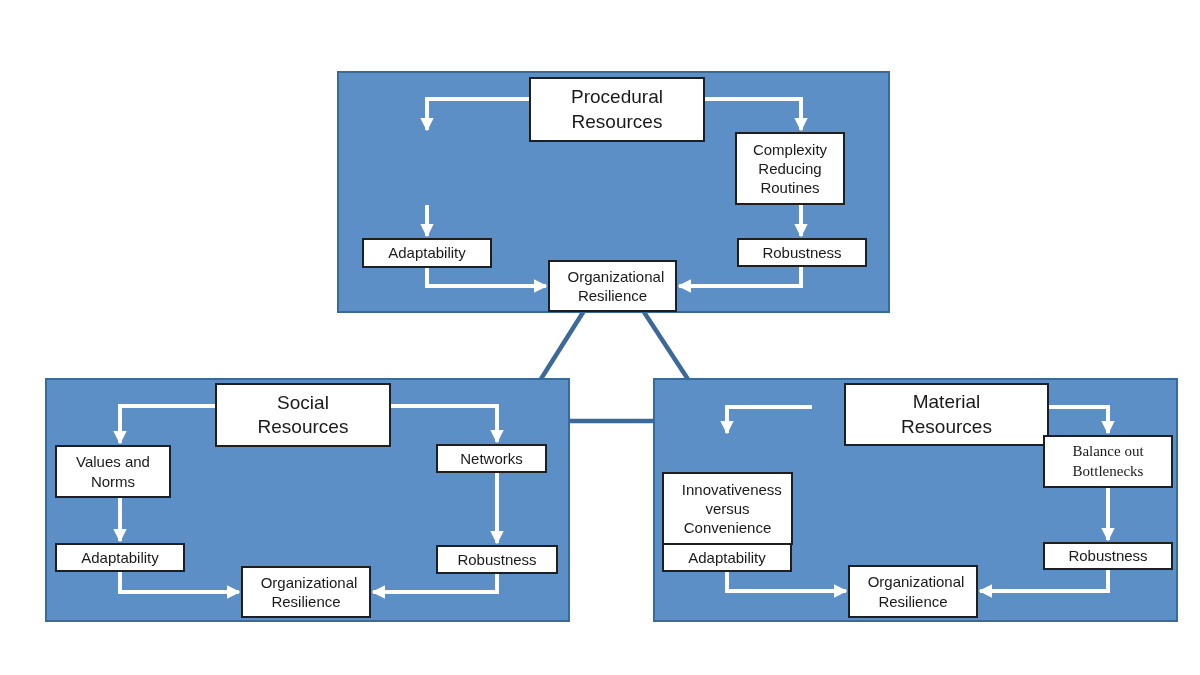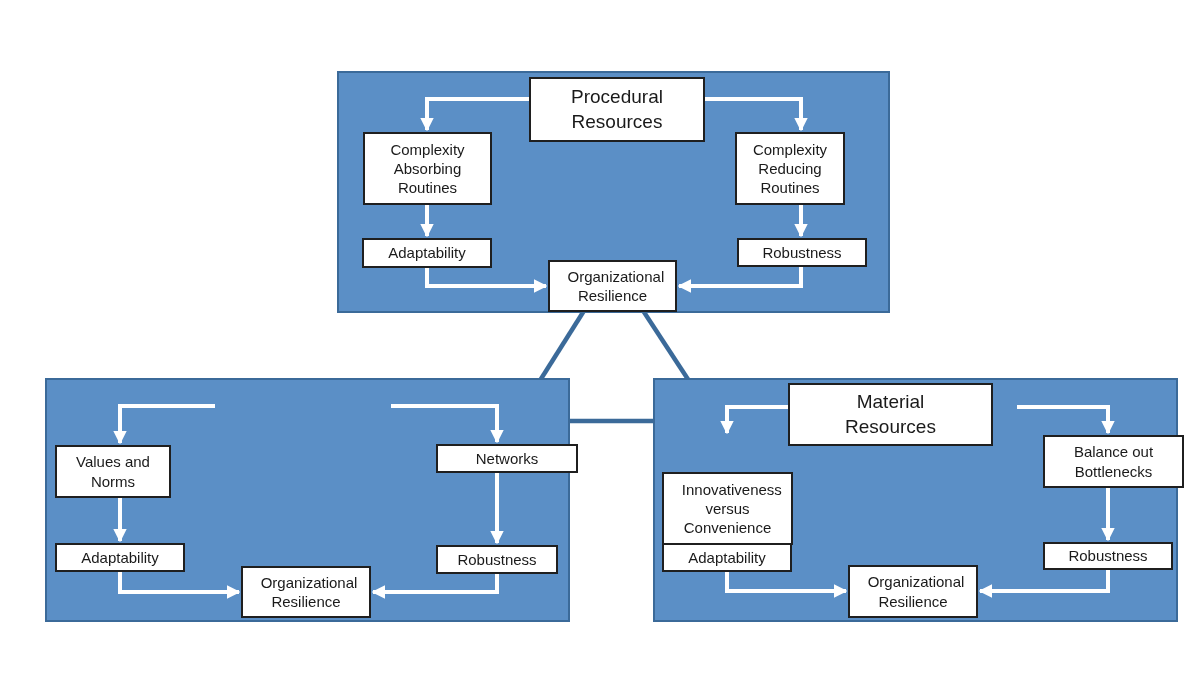--- a/index.html
+++ b/index.html
@@ -79,59 +79,59 @@
       <polyline points="727,508 727,541"></polyline>
       <polyline points="1108,488 1108,540"></polyline>
       <polyline points="727,572 727,591 846,591"></polyline>
       <polyline points="1108,570 1108,591 980,591"></polyline>
     </g>
   </svg>
 
   <div class="node title" style="left:529px;top:77px;width:176px;height:65px;">
     <span class="label">Procedural Resources</span>
   </div>
-  <div class="node small" style="left:363px;top:132px;width:129px;height:73px;">
-    <span class="label">Complexity Absorbing Routines</span>
-  </div>
   <div class="node small" style="left:735px;top:132px;width:110px;height:73px;">
     <span class="label">Complexity Reducing Routines</span>
   </div>
   <div class="node small" style="left:362px;top:238px;width:130px;height:30px;">
     <span class="label">Adaptability</span>
   </div>
   <div class="node small" style="left:737px;top:238px;width:130px;height:29px;">
     <span class="label">Robustness</span>
   </div>
   <div class="node small" style="left:548px;top:260px;width:129px;height:52px;">
     <span class="label">Organizational Resilience</span>
   </div>
 
+  <div class="node title" style="left:215px;top:383px;width:176px;height:64px;">
+    <span class="label">Social Resources</span>
+  </div>
   <div class="node small" style="left:55px;top:445px;width:116px;height:53px;">
     <span class="label">Values and Norms</span>
   </div>
-  <div class="node small" style="left:436px;top:444px;width:142px;height:29px;">
+  <div class="node small" style="left:436px;top:444px;width:111px;height:29px;">
     <span class="label">Networks</span>
   </div>
   <div class="node small" style="left:55px;top:543px;width:130px;height:29px;">
     <span class="label">Adaptability</span>
   </div>
   <div class="node small" style="left:436px;top:545px;width:122px;height:29px;">
     <span class="label">Robustness</span>
   </div>
   <div class="node small" style="left:241px;top:566px;width:130px;height:52px;">
     <span class="label">Organizational Resilience</span>
   </div>
 
-  <div class="node title" style="left:788px;top:383px;width:205px;height:63px;">
+  <div class="node title" style="left:844px;top:383px;width:205px;height:63px;">
     <span class="label">Material Resources</span>
   </div>
   <div class="node small" style="left:662px;top:435px;width:131px;height:73px;margin-top:37px;">
     <span class="label">Innovativeness versus Convenience</span>
   </div>
-  <div class="node small" style="left:1043px;top:435px;width:141px;height:53px;">
+  <div class="node small" style="left:1043px;top:435px;width:130px;height:53px;font-family:Liberation Serif, serif;">
     <span class="label">Balance out Bottlenecks</span>
   </div>
   <div class="node small" style="left:662px;top:543px;width:130px;height:29px;">
     <span class="label">Adaptability</span>
   </div>
   <div class="node small" style="left:1043px;top:542px;width:130px;height:28px;">
     <span class="label">Robustness</span>
   </div>
   <div class="node small" style="left:848px;top:565px;width:130px;height:53px;">
     <span class="label">Organizational Resilience</span>

